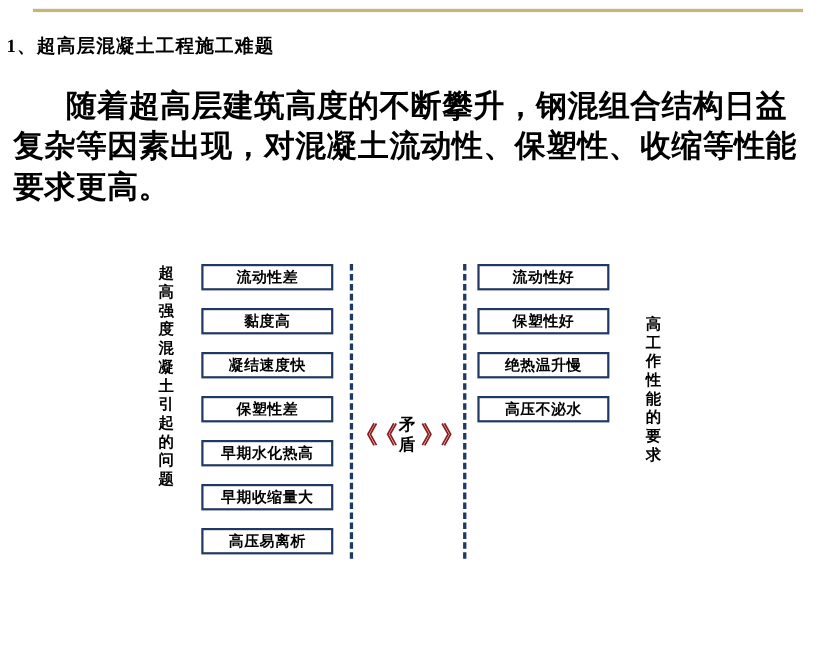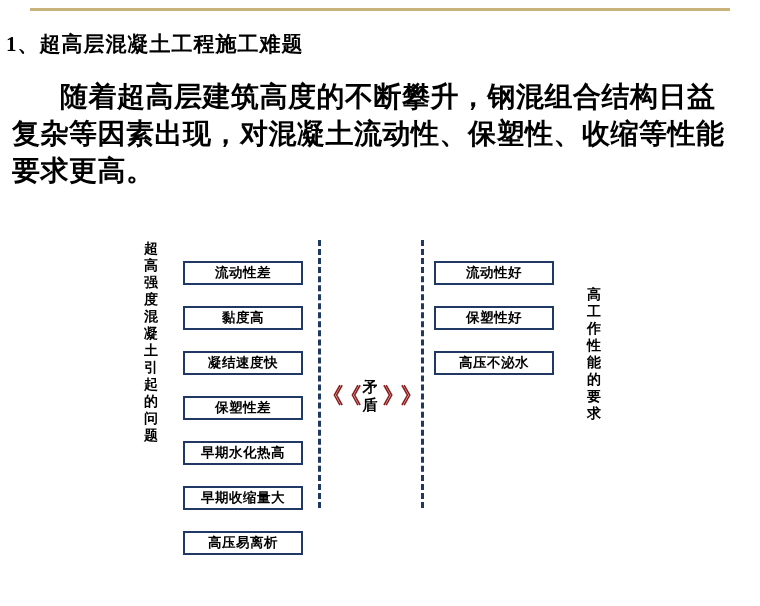--- a/index.html
+++ b/index.html
@@ -20,21 +20,21 @@
     left: 30px;
     top: 8px;
     width: 700px;
     height: 3px;
     background: #c8b47a;
   }
   .heading {
     position: absolute;
     left: 6px;
     top: 30px;
-    font-size: 21px;
+    font-size: 17px;
     font-weight: bold;
     letter-spacing: 1px;
     white-space: nowrap;
   }
   .body-text {
     position: absolute;
     left: 12px;
     top: 78px;
     width: 720px;
     font-size: 28px;
@@ -82,21 +82,20 @@
     color: #000000;
     font-family: "Liberation Sans", "DejaVu Sans", sans-serif;
     font-size: 13.5px;
     font-weight: bold;
     display: flex;
     align-items: center;
     justify-content: center;
     margin-bottom: 16px;
     letter-spacing: 0.5px;
     box-sizing: border-box;
-    margin-top: 21px;
   }
   .dash-line {
     position: absolute;
     top: 12px;
     width: 0;
     height: 268px;
     border-left: 3px dashed #1f3864;
   }
   .dash-left { left: 318px; }
   .dash-right { left: 421px; }
@@ -173,20 +172,21 @@
         <span>盾</span>
     </div>
     <div class="chev">》》</div>
   </div>
 
   <div class="dash-line dash-right"></div>
 
   <div class="col right-col">
     <div class="box">流动性好</div>
     <div class="box">保塑性好</div>
+    <div class="box">绝热温升慢</div>
     <div class="box">高压不泌水</div>
   </div>
 
   <div class="side-label right-label">
     <span>高</span>
       <span>工</span>
       <span>作</span>
       <span>性</span>
       <span>能</span>
       <span>的</span>

